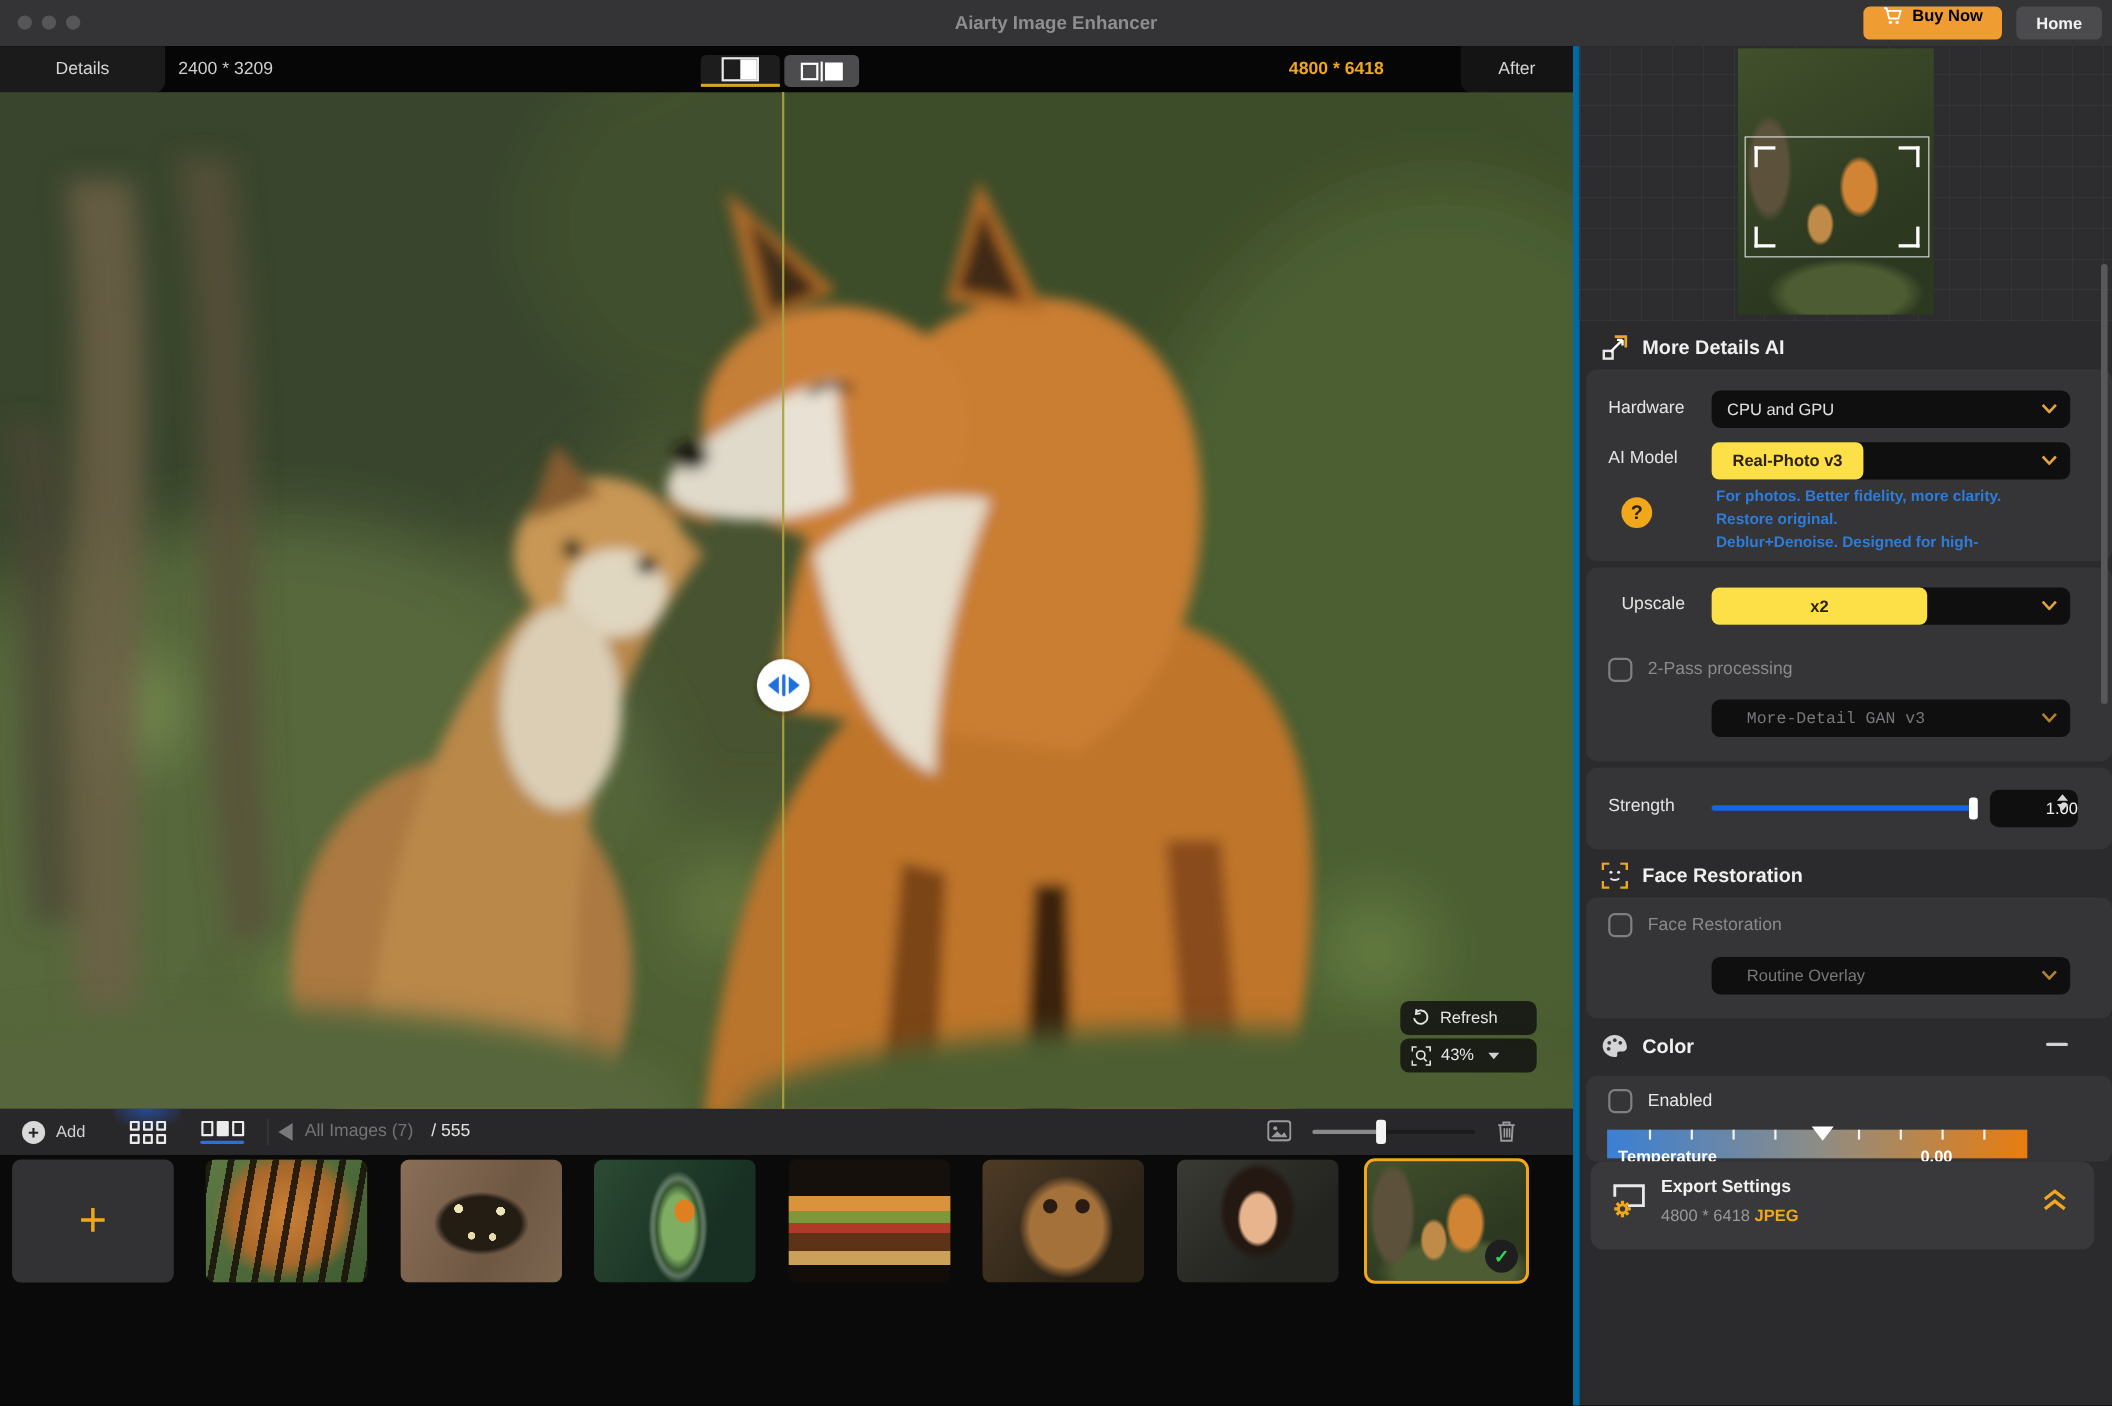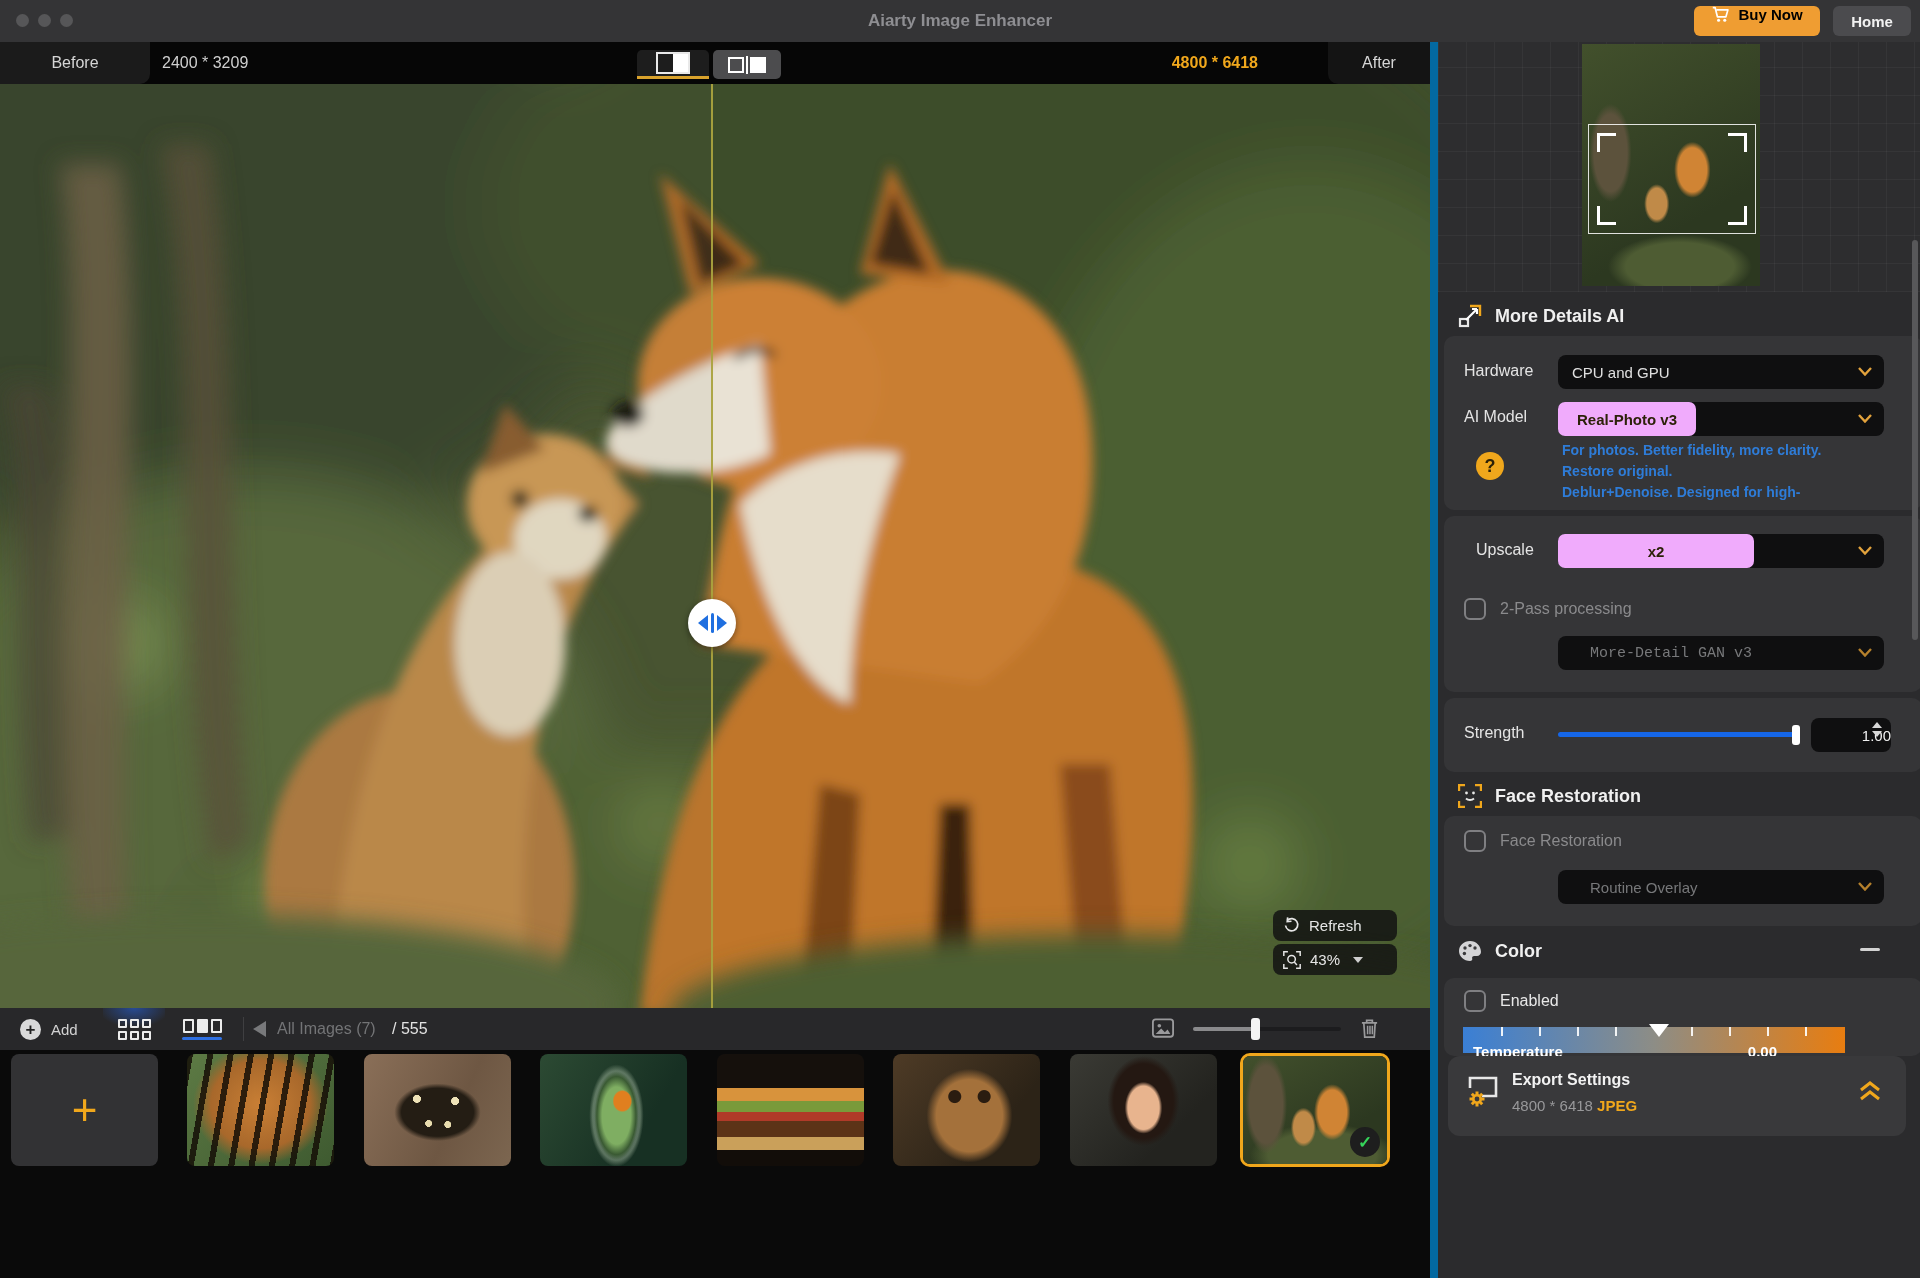--- a/index.html
+++ b/index.html
@@ -110,41 +110,41 @@
      radial-gradient(26px 40px at 62% 52%,#d08434 0 55%,transparent 70%),
      radial-gradient(18px 28px at 42% 66%,#c08a48 0 55%,transparent 70%),
      radial-gradient(30px 70px at 16% 45%,#5c523c 0 55%,transparent 70%),
      radial-gradient(90px 40px at 55% 92%,#4e5c33 0 60%,transparent 80%),
      linear-gradient(150deg,#42502c,#2c3820 70%);}
   .tile-selected{top:3px;left:1240px;width:144px;height:108px;border:3px solid #f0a71c;border-radius:10px;overflow:hidden;}
   .check-badge{position:absolute;right:7px;bottom:7px;width:30px;height:30px;border-radius:50%;background:#1e1e1e;
                display:flex;align-items:center;justify-content:center;color:#35d45a;font-size:17px;font-weight:bold;}
 
   
-  .sidebar{left:1430px;top:42px;width:490px;height:1236px;background:#2b2b2d;border-left:8px solid #0369a1;box-sizing:border-box;}
+  .sidebar{left:1430px;top:42px;width:490px;height:1236px;background:#2b2b2d;border-left:6px solid #0369a1;box-sizing:border-box;}
   .navigator{left:0;top:0;width:486px;height:250px;background:
      repeating-linear-gradient(0deg,rgba(255,255,255,.04) 0 1px,transparent 1px 28px),
      repeating-linear-gradient(90deg,rgba(255,255,255,.04) 0 1px,transparent 1px 28px),
      #2d2d2f;}
   .nav-photo{left:144px;top:2px;width:178px;height:242px;}
   .nav-viewport{left:150px;top:82px;width:166px;height:108px;border:1px solid rgba(255,255,255,.85);}
   .nv-c{position:absolute;width:16px;height:16px;border:3px solid #fff;}
   .nv-tl{left:8px;top:8px;border-right:none;border-bottom:none;}
   .nv-tr{right:8px;top:8px;border-left:none;border-bottom:none;}
   .nv-bl{left:8px;bottom:8px;border-right:none;border-top:none;}
   .nv-br{right:8px;bottom:8px;border-left:none;border-top:none;}
 
   .sec-header{display:flex;align-items:center;gap:13px;font-size:18px;color:#f0f0f0;font-weight:bold;}
   .panel{left:6px;width:478px;background:#353537;border-radius:10px;}
   .row-label{color:#e4e4e4;font-size:16px;}
   .dd{position:absolute;height:34px;background:#0f0f10;border-radius:8px;display:flex;align-items:center;
       padding:0 14px;box-sizing:border-box;color:#e0e0e0;font-size:15px;}
   .dd .chev{position:absolute;right:12px;top:12px;}
   .dd-disabled{color:#77787a;}
-  .pill{background:#f0abfc;color:#2c2108;font-weight:bold;border-radius:7px;display:flex;align-items:center;justify-content:center;font-size:15px;}
+  .pill{background:#fde047;color:#2c2108;font-weight:bold;border-radius:7px;display:flex;align-items:center;justify-content:center;font-size:15px;}
   .checkbox{width:22px;height:22px;border:2px solid #7f7f82;border-radius:6px;box-sizing:border-box;}
   .cb-label{font-size:16px;}
   .disabled-text{color:#8a8a8c;}
   .qmark{width:28px;height:28px;border-radius:50%;background:#f0a71c;color:#2c2108;display:flex;align-items:center;
          justify-content:center;font-size:18px;font-weight:bold;}
   .desc{color:#2e7cd8;font-size:14px;line-height:21px;font-weight:bold;}
 
   .slider-track{position:absolute;height:5px;border-radius:3px;background:#1566e8;}
   .slider-handle{position:absolute;width:8px;height:20px;background:#fff;border-radius:3px;}
   .spinbox{position:absolute;width:80px;height:34px;background:#0f0f10;border-radius:8px;color:#f0f0f0;
@@ -197,21 +197,21 @@
       </svg>
       <span>Buy Now</span>
     </div>
     <div class="abs btn-home">
       <span>Home</span>
     </div>
   </div>
 
   <div class="abs compare-bar">
     <div class="abs tab-before">
-      <span>Before</span>
+      <span>Details</span>
     </div>
     <div class="abs size-before">2400 * 3209</div>
     <div class="abs view-toggle1">
       <span class="tgl1-ico">
           <i></i>
         </span>
     </div>
     <div class="abs view-toggle2">
       <span class="tgl2-ico">
         <span class="sq1"></span>

